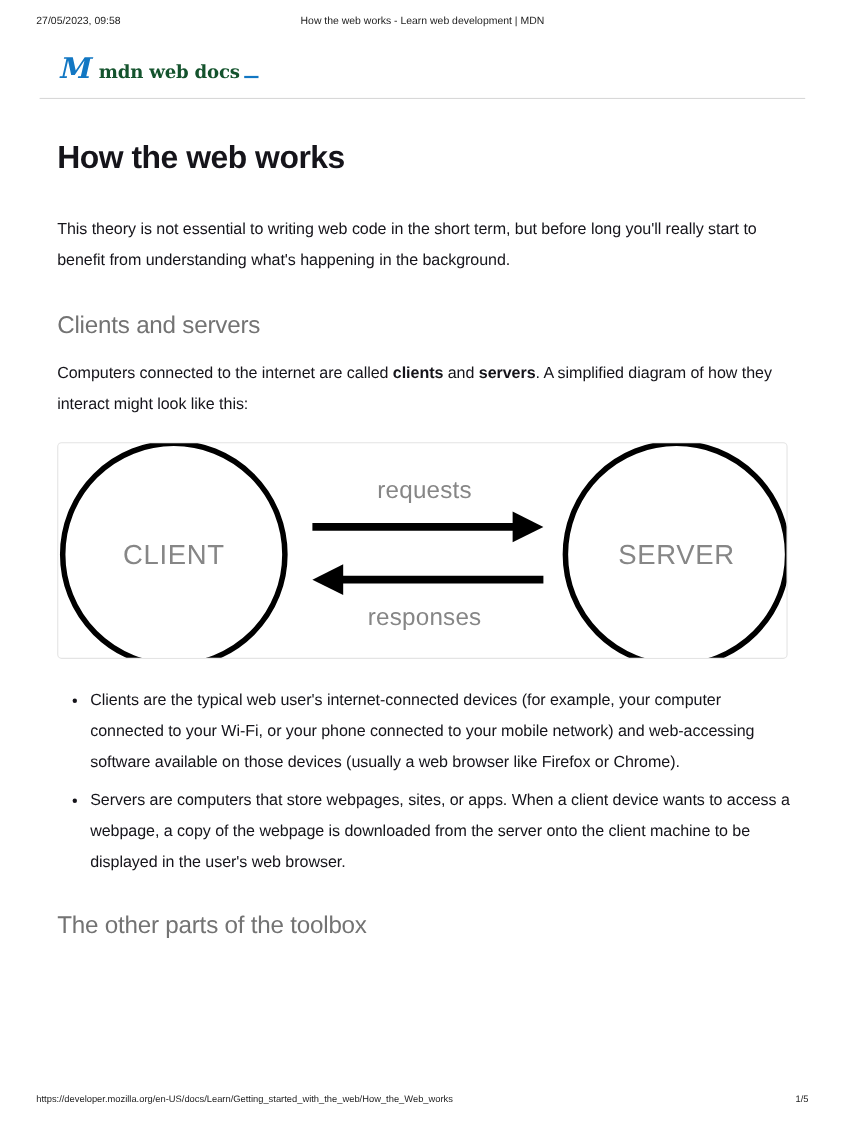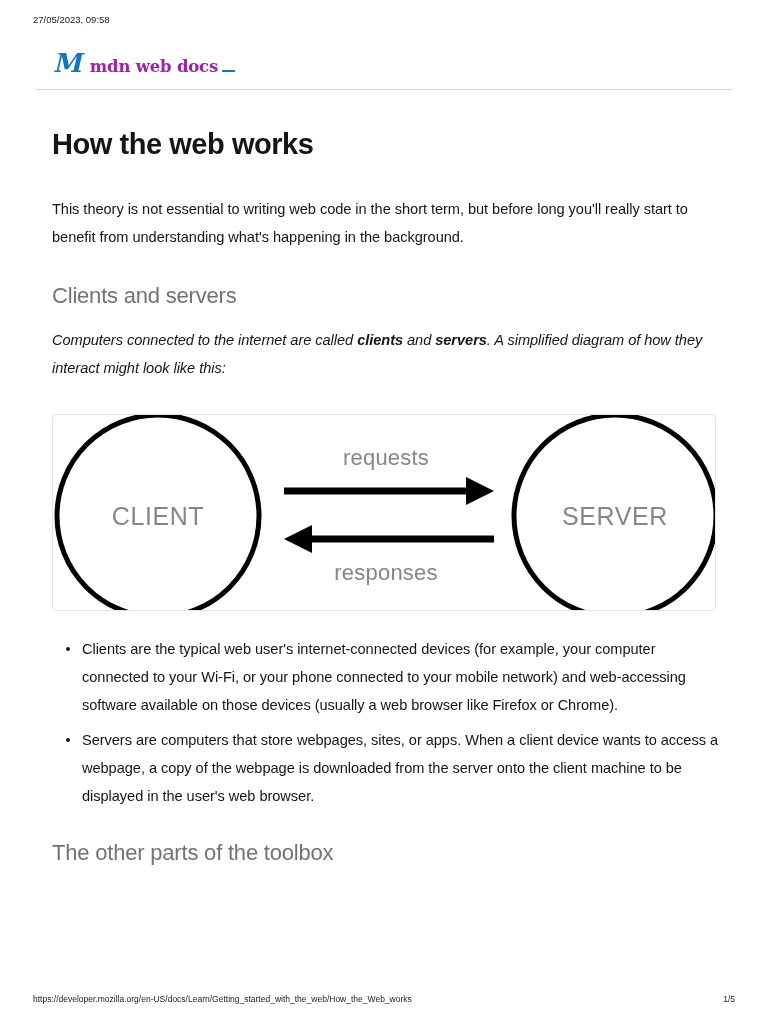--- a/index.html
+++ b/index.html
@@ -61,21 +61,21 @@
     color: #1277c3;
     letter-spacing: -1px;
     transform: skewX(-2deg);
     margin-right: 7px;
   }
   .logo-text {
     font-family: "DejaVu Serif", serif;
     font-weight: 700;
     font-size: 16.5px;
     letter-spacing: -0.2px;
-    color: #a21caf;
+    color: #14532d;
   }
   .logo-caret {
     display: inline-block;
     width: 13px;
     height: 2.5px;
     background: #1277c3;
     margin-left: 4px;
     vertical-align: 2px;
   }
 
@@ -112,22 +112,21 @@
     line-height: 1.2;
   }
   p.body-text {
     margin: 0 0 32px 0;
     font-size: 14.6px;
     line-height: 28px;
     color: #15141a;
     letter-spacing: -0.05px;
   }
   p.body-text.tight {
-    margin-bottom: 32px;
-    font-style: italic;
+    margin-bottom: 20px;
   }
   .i { font-style: italic; }
   .b { font-weight: 700; }
 
   
   .diagram-box {
     position: relative;
     width: 664px;
     height: 197px;
     border: 1px solid #e4e4e4;
@@ -200,20 +199,21 @@
     right: 33px;
     top: 0;
     white-space: nowrap;
   }
 </style>
 </head>
 <body>
 
 <div class="print-header">
   <span class="ph-date">27/05/2023, 09:58</span>
+  <span class="ph-title">How the web works - Learn web development | MDN</span>
 </div>
 
 <div class="logo-row">
   <span class="logo-m">M</span>
   <span class="logo-text">mdn web docs</span>
   <span class="logo-caret"></span>
 </div>
 <div class="header-rule"></div>
 
 <div class="article">

